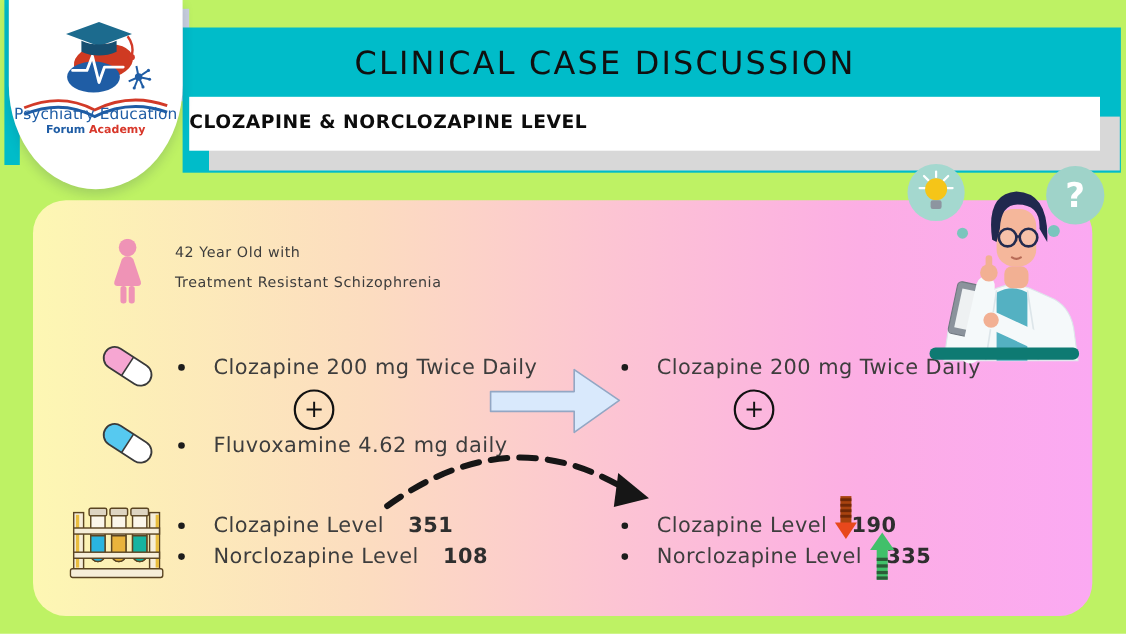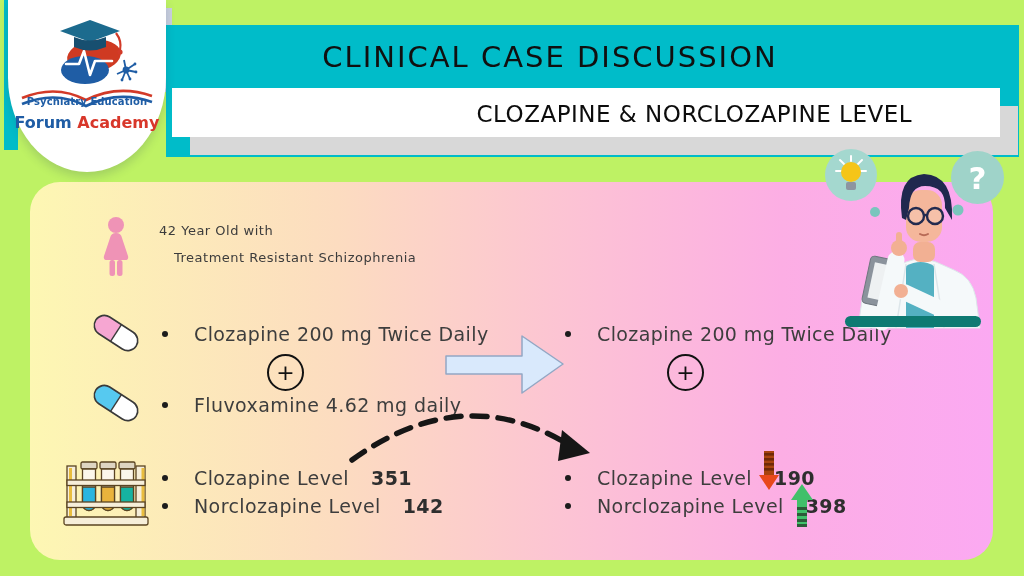--- a/index.html
+++ b/index.html
@@ -7,29 +7,29 @@
   .stage{position:relative;width:1024px;height:576px;background:#bef264;overflow:hidden;}
   .abs{position:absolute;}
 
   
   .lav-sliver{left:158px;top:8px;width:14px;height:84px;background:#c9cfdf;}
   .teal-band{left:166px;top:25px;width:853px;height:132px;background:#00bcc9;}
   .gray-shadow{left:190px;top:106px;width:828px;height:49px;background:#d8d8d8;}
   .white-band{left:172px;top:88px;width:828px;height:49px;background:#ffffff;}
   .main-title{left:170px;top:40px;width:760px;text-align:center;font-size:29px;letter-spacing:2px;
     font-weight:500;color:#101010;}
-  .sub-title{left:172px;top:101px;width:740px;text-align:right;font-size:23px;letter-spacing:.5px;
-    font-weight:400;color:#0c0c0c;}
+  .sub-title{left:172px;top:101px;width:740px;text-align:left;font-size:17px;letter-spacing:.5px;
+    font-weight:700;color:#0c0c0c;}
 
   
   .badge-teal{left:4px;top:0;width:14px;height:150px;background:#00bcc9;}
   .badge{left:8px;top:0;width:158px;height:172px;background:#fff;
     border-radius:0 0 80px 80px / 0 0 96px 96px;box-shadow:0 5px 10px rgba(40,60,90,.18);}
-  .logo-line1{left:8px;top:96px;width:158px;text-align:center;font-size:10px;font-weight:700;color:#1f5da5;letter-spacing:.1px;}
-  .logo-line2{left:8px;top:113px;width:158px;text-align:center;font-size:16px;font-weight:700;color:#1f5da5;}
+  .logo-line1{left:8px;top:96px;width:158px;text-align:center;font-size:14px;font-weight:400;color:#1f5da5;letter-spacing:.1px;}
+  .logo-line2{left:8px;top:113px;width:158px;text-align:center;font-size:10px;font-weight:700;color:#1f5da5;}
   .logo-line2 .red{color:#d8372a;}
 
   
   .panel{left:30px;top:182px;width:963px;height:378px;border-radius:30px;
     background:linear-gradient(90deg,#fdf7b3 0%,#fcdcc0 32%,#fcc3d4 56%,#fcaee4 78%,#fba9f2 100%);}
 
   .ptext{color:#3c3c3c;font-size:13px;letter-spacing:.5px;}
   .row{display:flex;align-items:center;gap:26px;color:#3d3d3d;font-size:19px;letter-spacing:.4px;white-space:nowrap;}
   .dot{width:6px;height:6px;border-radius:50%;background:#1c1c1c;flex:0 0 auto;}
   .val{font-weight:600;color:#2e2e2e;margin-left:5px;}
@@ -89,21 +89,21 @@
 
   <div class="abs panel"></div>
 
   <svg class="abs" style="left:101px;top:217px" width="30" height="60" viewBox="0 0 30 60" fill="#ef93b6">
     <circle cx="15" cy="8" r="8"></circle>
     <path d="M15,16 Q20,16 21,21 L27,39 Q28,43 24,43 L6,43 Q2,43 3,39 L9,21 Q10,16 15,16 Z"></path>
     <rect x="8.5" y="43" width="5.5" height="16" rx="2.5"></rect>
     <rect x="16" y="43" width="5.5" height="16" rx="2.5"></rect>
   </svg>
   <div class="abs ptext" style="left:159px;top:223px">42 Year Old with</div>
-  <div class="abs ptext" style="left:174px;top:250px">Treatment Resistant Schizophrenia</div>
+  <div class="abs ptext" style="left:159px;top:250px">Treatment Resistant Schizophrenia</div>
 
   <svg class="abs" style="left:88px;top:309px" width="56" height="48" viewBox="0 0 56 48">
     <g transform="rotate(33 28 24)">
       <path d="M14,14 A10,10 0 0 0 4,24 A10,10 0 0 0 14,34 L28,34 L28,14 Z" fill="#f6a6d2"></path>
       <path d="M28,14 L42,14 A10,10 0 0 1 52,24 A10,10 0 0 1 42,34 L28,34 Z" fill="#ffffff"></path>
       <rect x="4" y="14" width="48" height="20" rx="10" fill="none" stroke="#3a3a3a" stroke-width="1.6"></rect>
       <line x1="28" y1="14" x2="28" y2="34" stroke="#3a3a3a" stroke-width="1.4"></line>
     </g>
   </svg>
   <svg class="abs" style="left:88px;top:379px" width="56" height="48" viewBox="0 0 56 48">
@@ -125,21 +125,21 @@
     <span>Fluvoxamine 4.62 mg daily</span>
   </div>
   <div class="abs row" style="left:162px;top:467px">
     <span class="dot"></span>
     <span>Clozapine Level</span>
     <span class="val" style="margin-left:-4px">351</span>
   </div>
   <div class="abs row" style="left:162px;top:495px">
     <span class="dot"></span>
     <span>Norclozapine Level</span>
-    <span class="val" style="margin-left:-4px">142</span>
+    <span class="val" style="margin-left:-4px">108</span>
   </div>
 
   <svg class="abs" style="left:63px;top:454px" width="86" height="74" viewBox="0 0 86 74">
     <g stroke="#5a4422" stroke-width="1.3">
       <rect x="18" y="8" width="16" height="7" rx="1.5" fill="#ded5c2"></rect>
       <rect x="37" y="8" width="16" height="7" rx="1.5" fill="#ded5c2"></rect>
       <rect x="56" y="8" width="16" height="7" rx="1.5" fill="#ded5c2"></rect>
       <path d="M19.5,15 L19.5,50 A6.5,6.5 0 0 0 32.5,50 L32.5,15 Z" fill="#fbf6ea"></path>
       <path d="M19.5,33 L19.5,50 A6.5,6.5 0 0 0 32.5,50 L32.5,33 Z" fill="#2ab5e0"></path>
       <path d="M38.5,15 L38.5,50 A6.5,6.5 0 0 0 51.5,50 L51.5,15 Z" fill="#fbf6ea"></path>
@@ -171,21 +171,21 @@
   </div>
   <div class="abs plus-circle" style="left:667px;top:354px">+</div>
   <div class="abs row" style="left:565px;top:467px">
     <span class="dot"></span>
     <span>Clozapine Level</span>
     <span class="val" style="margin-left:-4px">190</span>
   </div>
   <div class="abs row" style="left:565px;top:495px">
     <span class="dot"></span>
     <span>Norclozapine Level</span>
-    <span class="val" style="margin-left:-4px">398</span>
+    <span class="val" style="margin-left:-4px">335</span>
   </div>
 
   <svg class="abs" style="left:757px;top:451px" width="24" height="40" viewBox="0 0 24 40">
     <rect x="7" y="0" width="10" height="25" fill="#a8430f"></rect>
     <g fill="#6f2807">
       <rect x="7" y="2" width="10" height="2.6"></rect>
         <rect x="7" y="7" width="10" height="2.6"></rect>
       <rect x="7" y="12" width="10" height="2.6"></rect>
         <rect x="7" y="17" width="10" height="2.6"></rect>
     </g>

